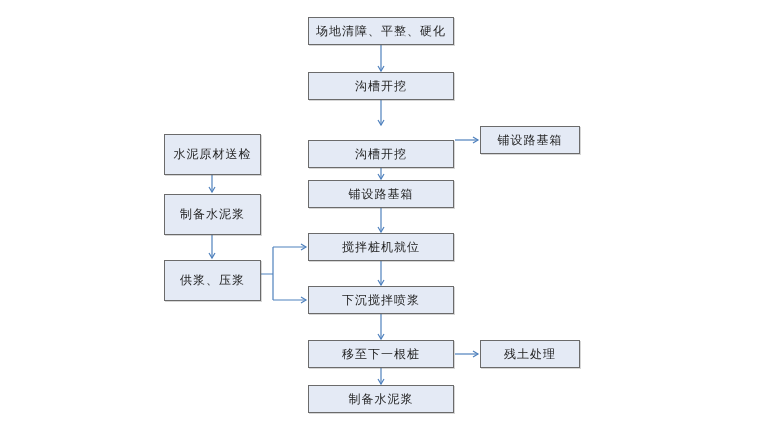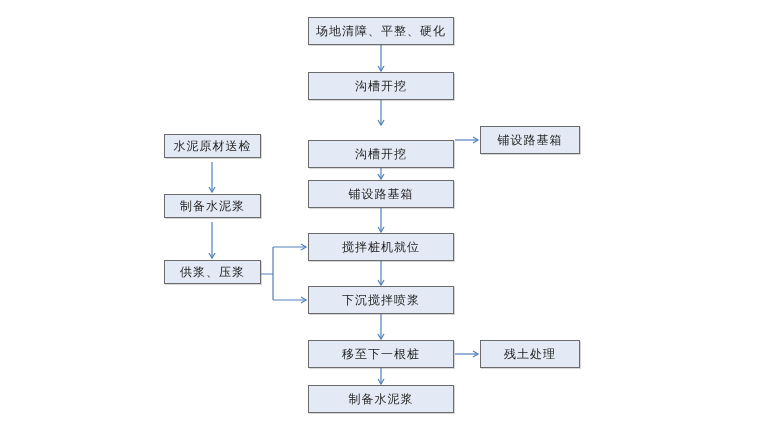--- a/index.html
+++ b/index.html
@@ -17,21 +17,21 @@
     border:1px solid #6b6b6b;
     box-shadow:1px 1px 0 rgba(90,90,90,.25);
     display:flex;align-items:center;justify-content:center;
     font-size:12px;
     color:#1f1f1f;
     letter-spacing:1px;
     white-space:nowrap;
     text-align:center;
   }
   .main-node{left:308px;width:146px;height:28px;}
-  .left-node{left:164px;width:97px;height:24px;}
+  .left-node{left:164px;width:97px;height:41px;}
   .side-node{left:480px;width:100px;height:28px;}
   #connectors{position:absolute;left:0;top:0;width:760px;height:423px;pointer-events:none;}
   #connectors path,#connectors line{stroke:#4f81bd;stroke-width:1.2;fill:none;}
 </style>
 </head>
 <body>
 
 <div id="canvas">
 
   <svg id="connectors" viewBox="0 0 760 423">

